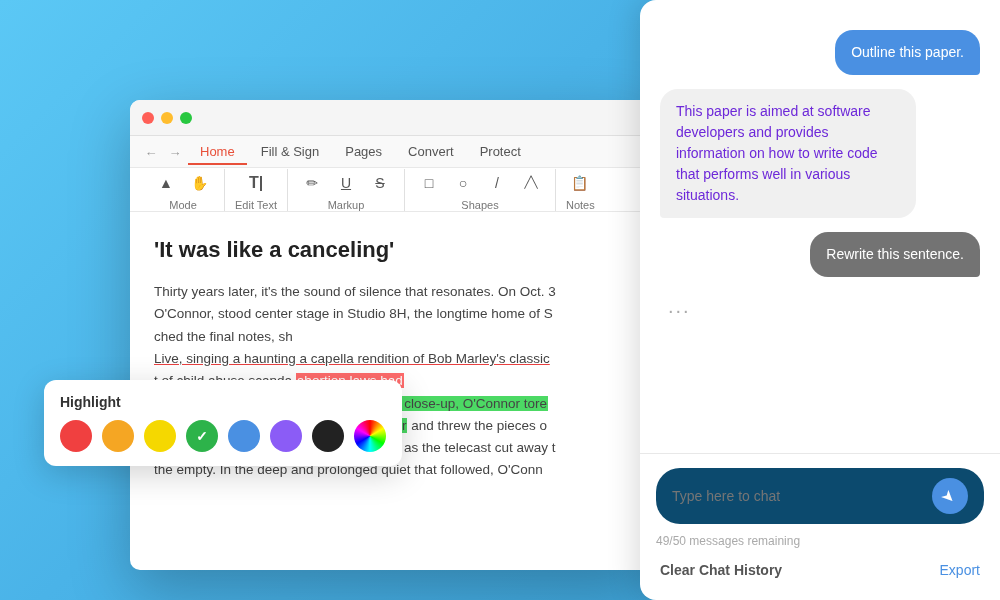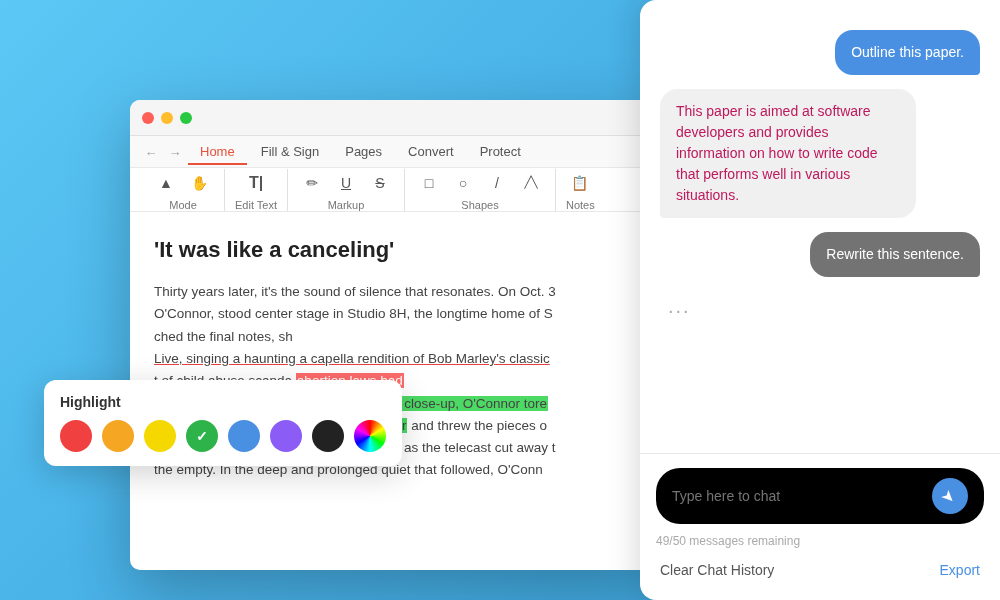--- a/index.html
+++ b/index.html
@@ -252,21 +252,21 @@
 
     .msg-user {
       background: #4a90e2;
       color: #fff;
       align-self: flex-end;
       border-bottom-right-radius: 4px;
     }
 
     .msg-assistant {
       background: #f0f0f0;
-      color: #be185d;
+      color: #6d28d9;
       align-self: flex-start;
       border-bottom-left-radius: 4px;
     }
 
     .msg-user-2 {
       background: #737373;
       color: #fff;
       align-self: flex-end;
       border-bottom-right-radius: 4px;
     }
@@ -281,21 +281,21 @@
 
     .chat-input-area {
       border-top: 1px solid #e8e8e8;
       padding: 14px 16px;
     }
 
     .chat-input-row {
       display: flex;
       align-items: center;
       gap: 10px;
-      background: #000000;
+      background: #0c4a6e;
       border-radius: 24px;
       padding: 10px 16px;
       margin-bottom: 10px;
     }
 
     .chat-input {
       flex: 1;
       border: none;
       background: transparent;
       font-size: 14px;
@@ -336,20 +336,21 @@
       padding: 0 4px 4px;
     }
 
     .clear-btn {
       font-size: 14px;
       color: #555;
       cursor: pointer;
       background: none;
       border: none;
       padding: 4px 0;
+      font-weight: bold;
     }
 
     .export-btn {
       font-size: 14px;
       color: #4a90e2;
       cursor: pointer;
       background: none;
       border: none;
       font-weight: 500;
     }

